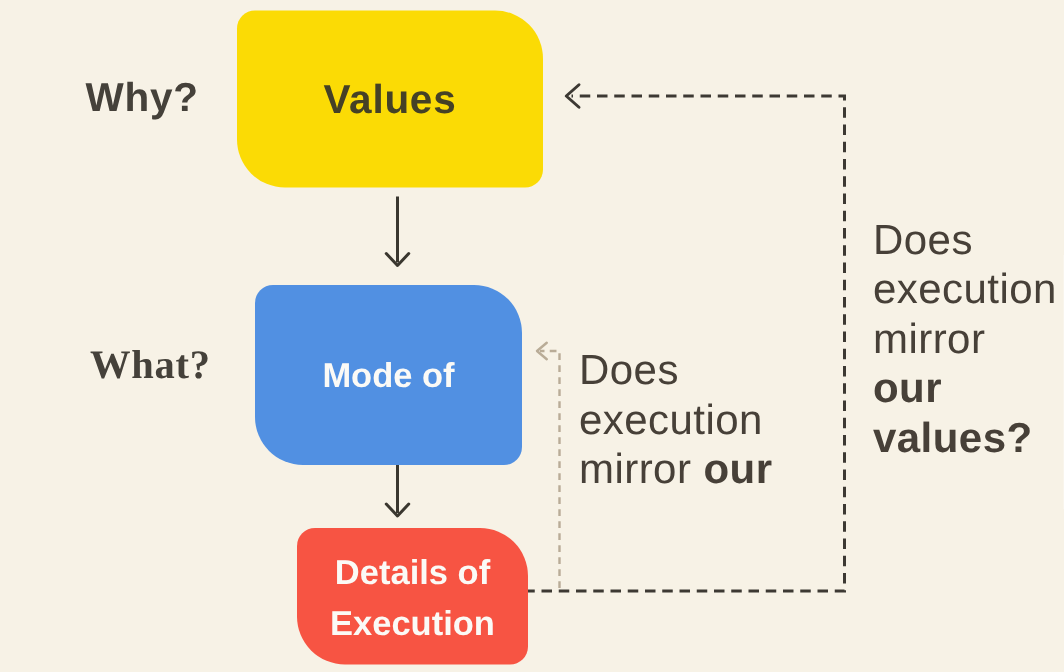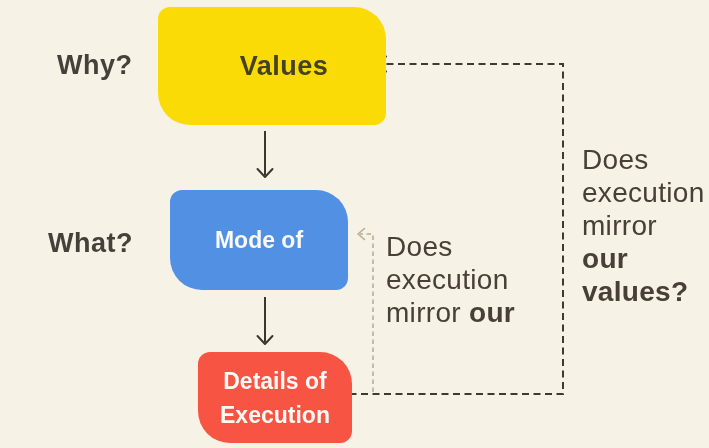--- a/index.html
+++ b/index.html
@@ -25,45 +25,44 @@
   .row-label {
     position: absolute;
     font-size: 27px;
     font-weight: bold;
     color: #45413A;
     line-height: 30px;
     letter-spacing: 0.5px;
     margin-left: 44px;
   }
   .row-label.why  { left: 13px; top: 50px; }
-  .row-label.what { left: 4px;  top: 228px; }
+  .row-label.what { left: 16px;  top: 228px; font-family: Liberation Serif, serif; }
   .row-label.how  { left: 13px; top: 383px; }
 
   .box {
     position: absolute;
     display: flex;
     flex-direction: column;
     align-items: center;
     justify-content: center;
     text-align: center;
     border-radius: 12px 32px 12px 32px;
     font-weight: bold;
   }
   .box.values {
     left: 158px; top: 7px;
     width: 204px; height: 118px;
     background: #FBDB05;
     color: #454126;
     font-size: 27px;
     letter-spacing: 0.5px;
-    padding-left: 24px;
   }
   .box.mode {
     left: 170px; top: 190px;
-    width: 178px; height: 100px;
+    width: 178px; height: 120px;
     background: #5190E2;
     color: #FBFAF6;
     font-size: 23px;
     line-height: 34px;
   }
   .box.details {
     left: 183px; top: 352px;
     width: 154px; height: 91px;
     background: #F75443;
     color: #FBFAF6;

